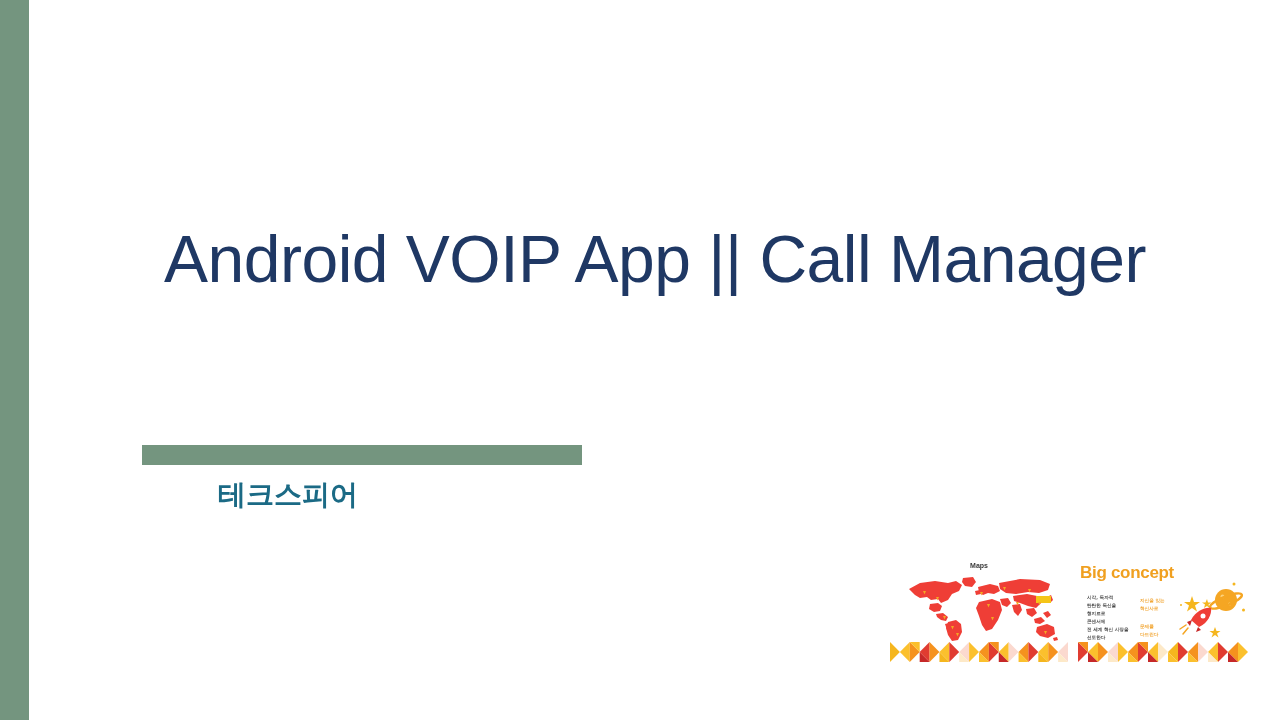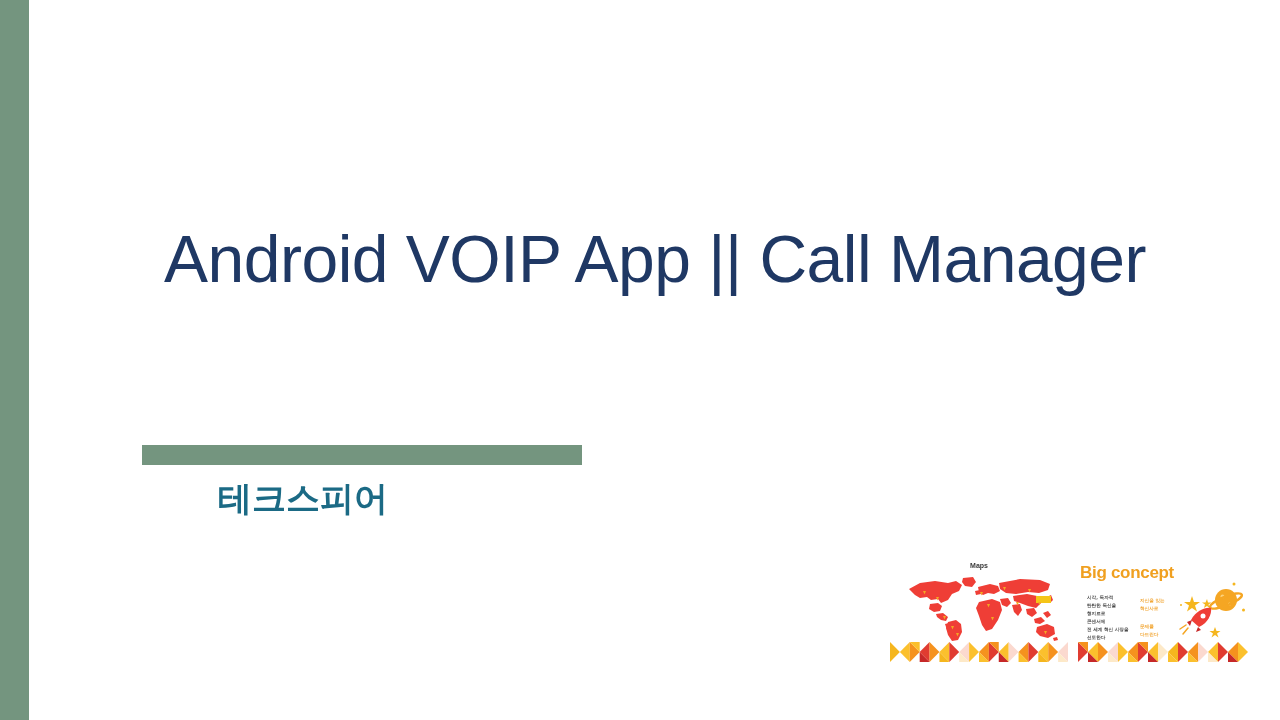--- a/index.html
+++ b/index.html
@@ -57,21 +57,21 @@
     height: 20px;
     background: #74957f;
   }
 
   
   .subtitle {
     position: absolute;
     left: 218px;
     top: 478px;
     font-family: "DejaVu Sans", sans-serif;
-    font-size: 34px;
+    font-size: 28px;
     font-weight: 700;
     color: #1b6a85;
     letter-spacing: 0px;
     line-height: 1.2;
   }
 
   
   .thumb {
     position: absolute;
     background: #ffffff;

